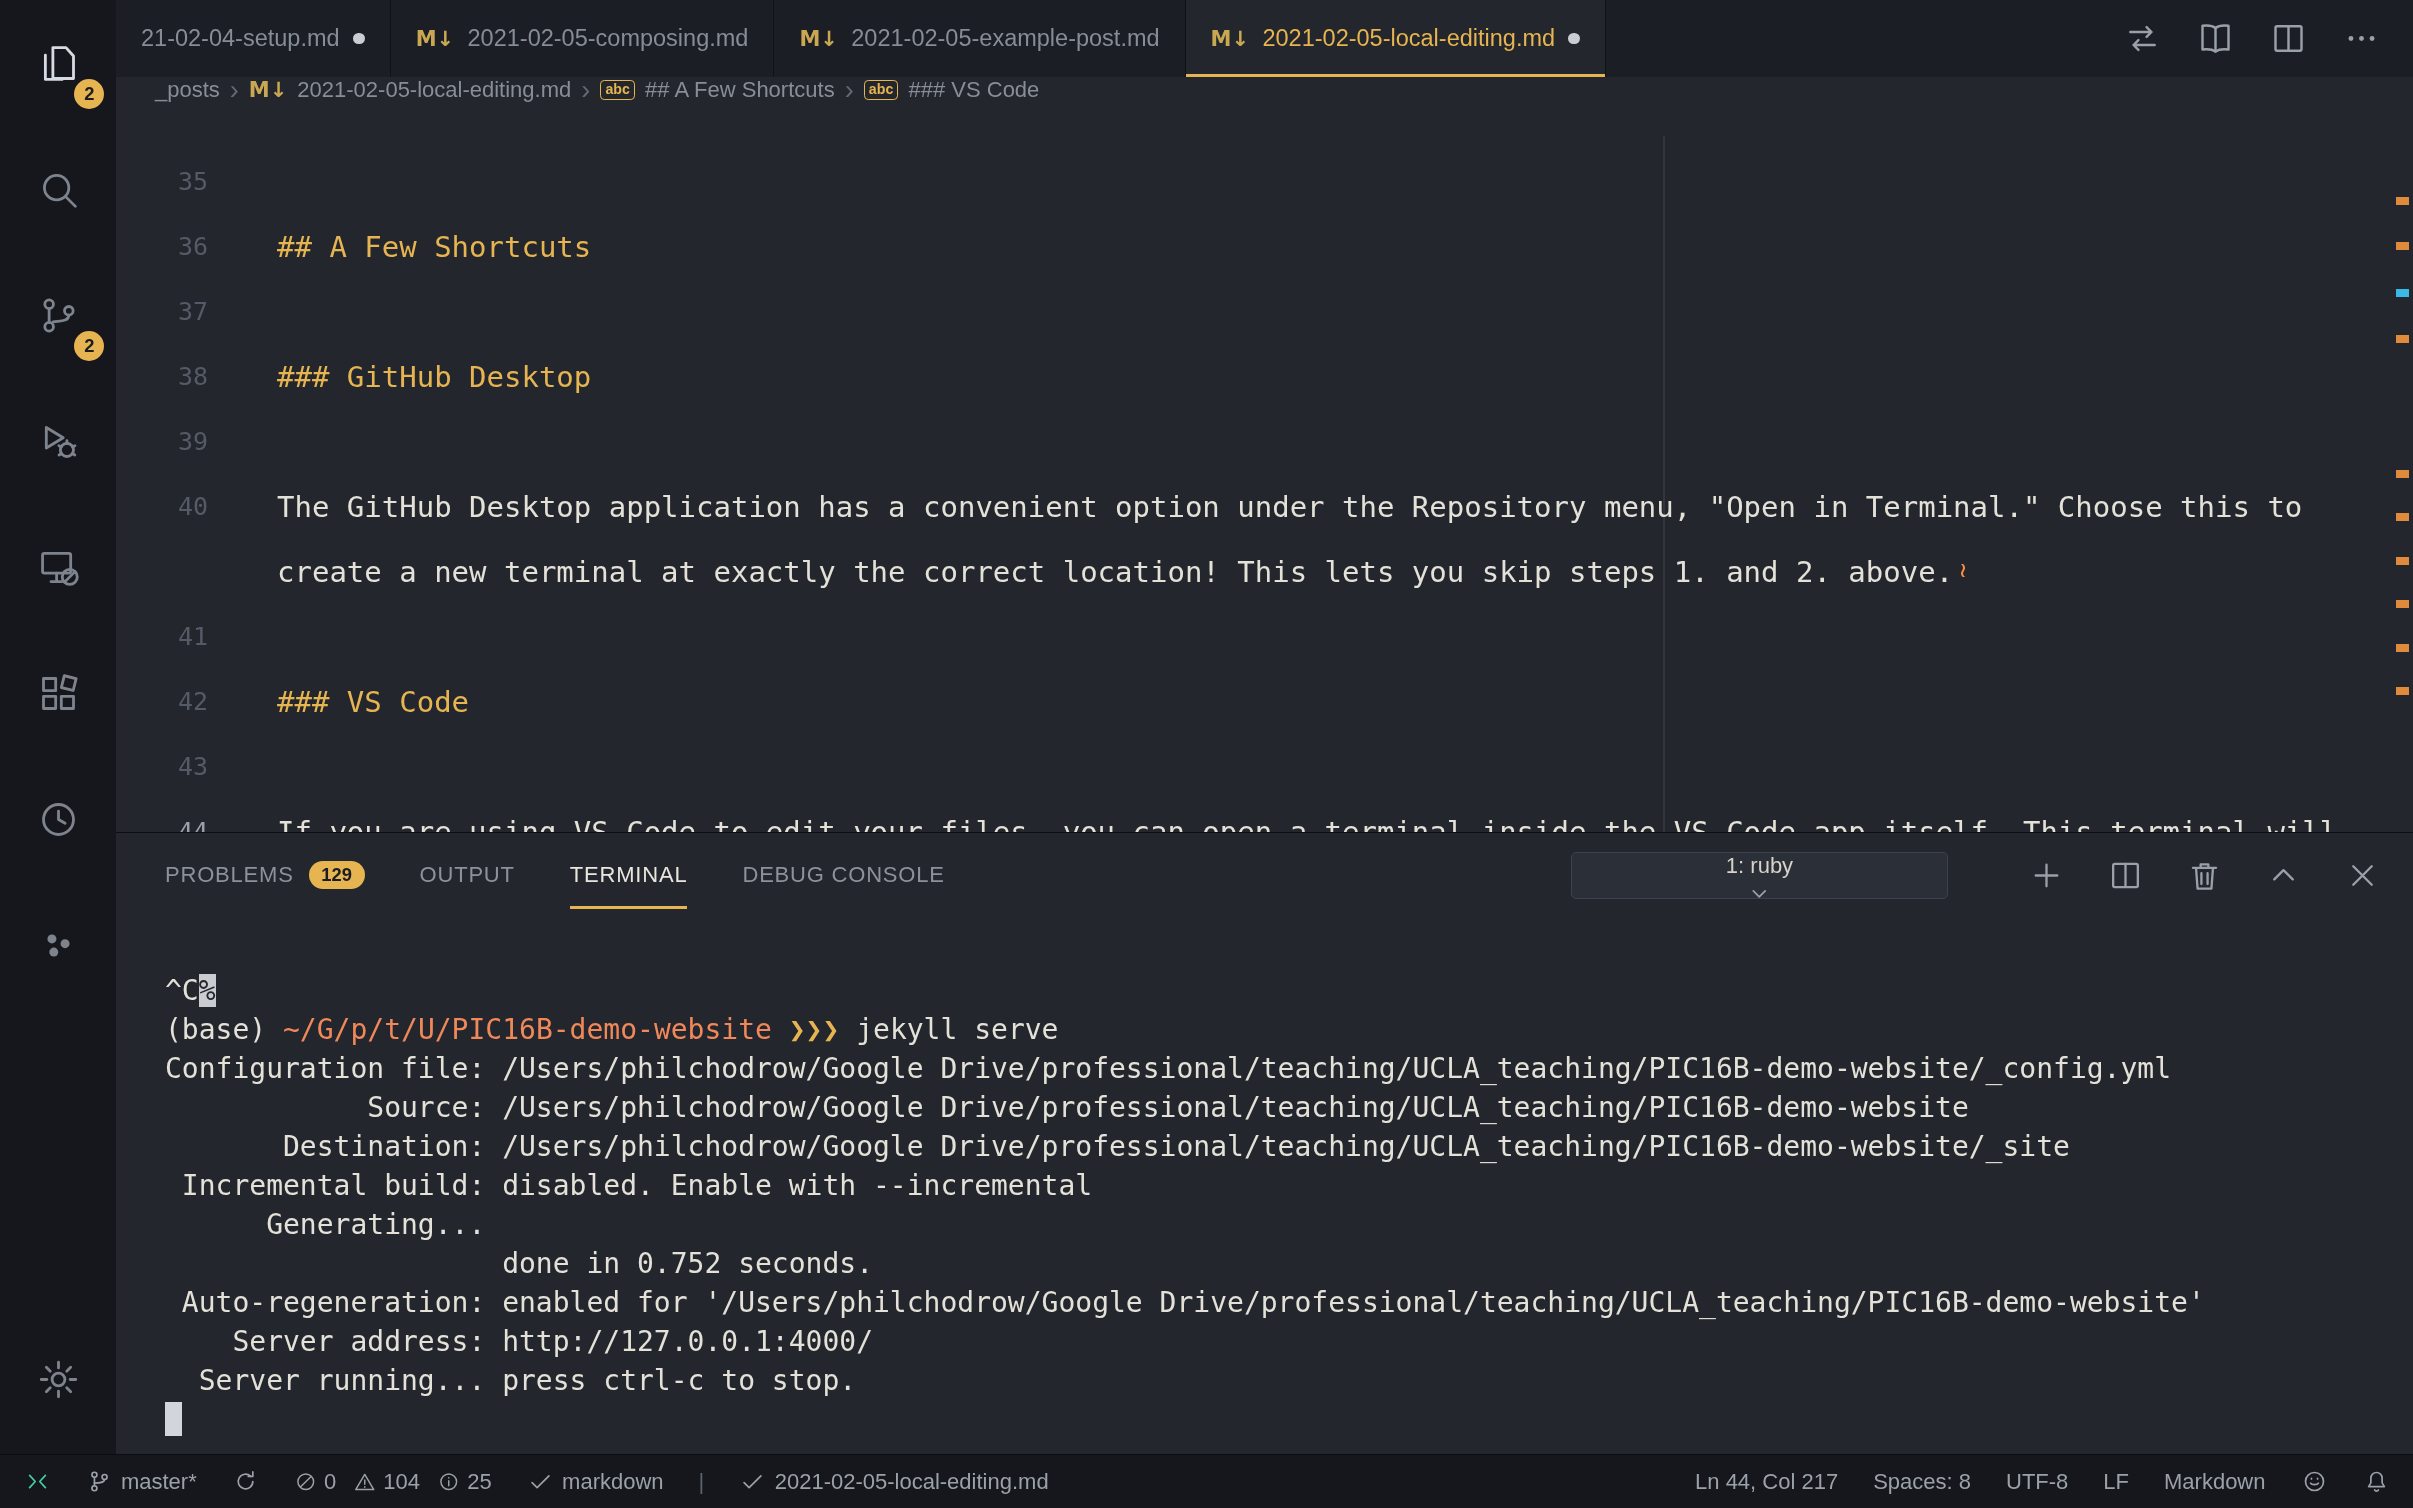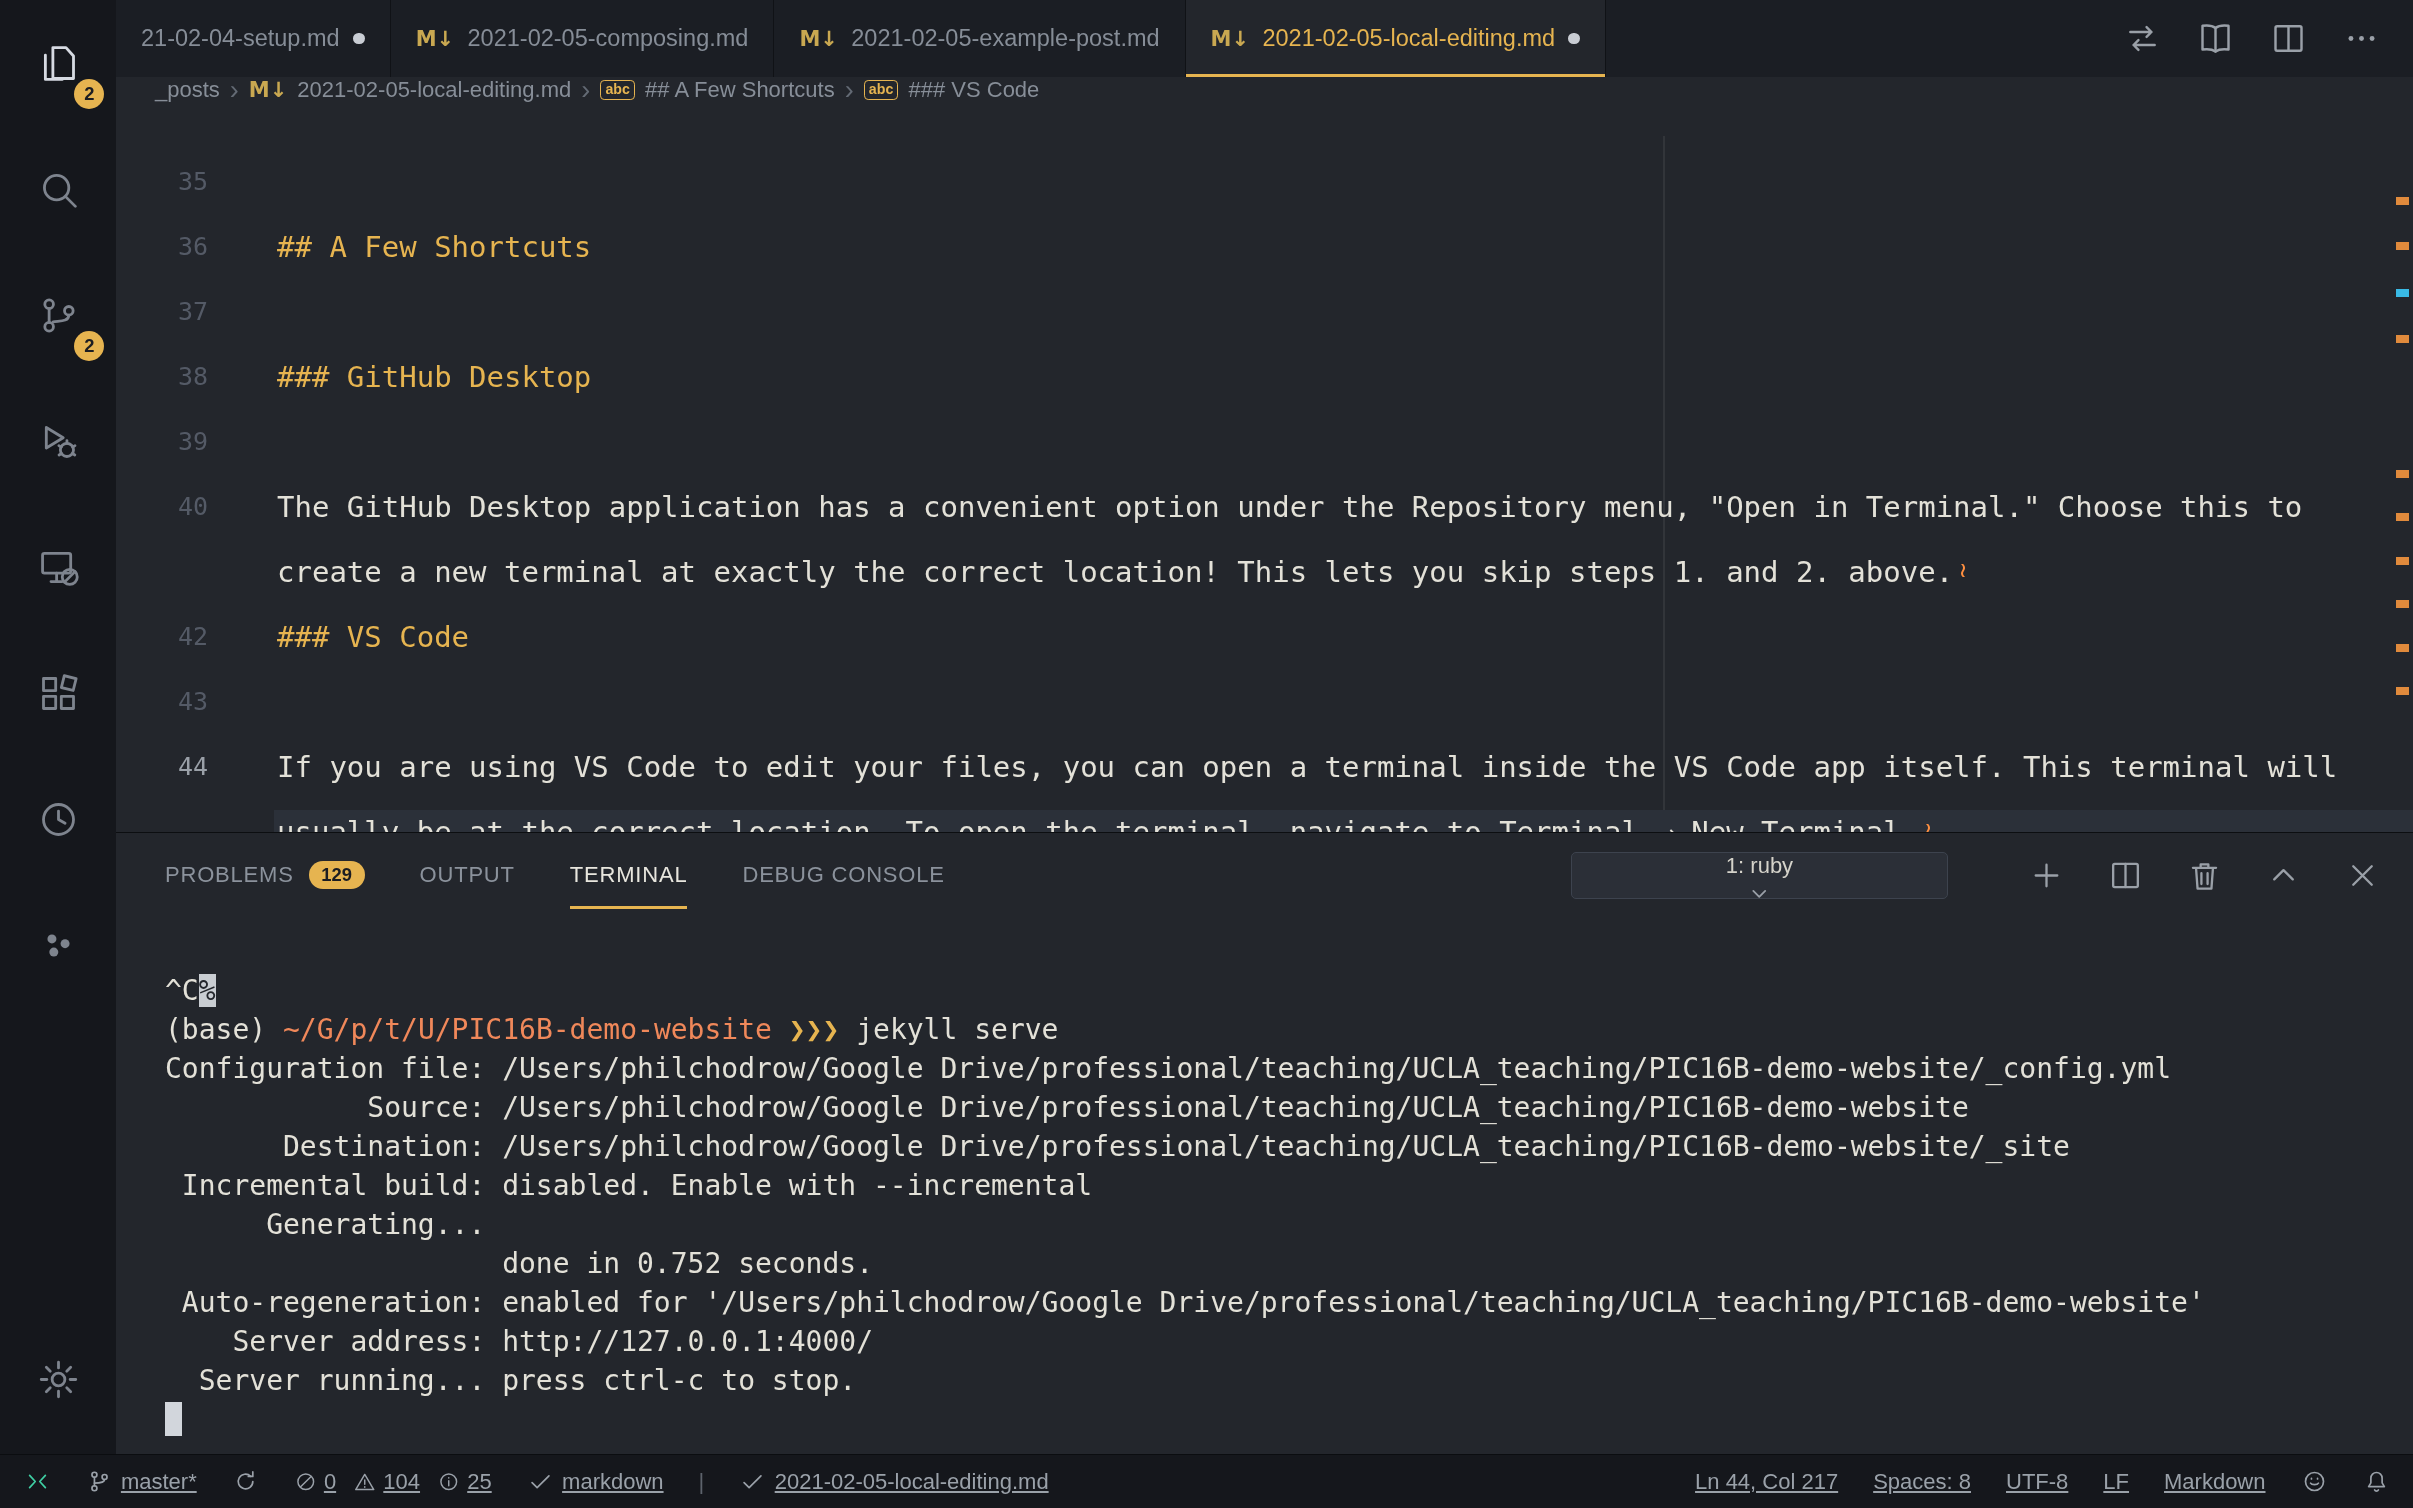--- a/index.html
+++ b/index.html
@@ -93,21 +93,21 @@
   .tline { height:39px; }
   .seg-path { color:var(--orange-path,#f0885a); }
   .seg-prompt { color:var(--accent,#e6b450); font-weight:bold; }
   .seg-inverse { background:#c9cdd2; color:#23262c; }
   .cursor-block { display:inline-block; width:17px; height:34px; background:#d2d6dc; vertical-align:text-bottom; }
 
   
   .statusbar { position:absolute; left:0; right:0; bottom:0; height:54px; background:var(--rail-bg,#15171c);
     border-top:0.8px solid #0b0d10; display:flex; align-items:center; justify-content:space-between;
     padding:0 23.5px; color:#9aa1a9; font-size:22px; z-index:6; }
-  .sb-left,.sb-right { display:flex; align-items:center; gap:35px; height:54px;text-decoration:underline; }
+  .sb-left,.sb-right { display:flex; align-items:center; gap:35px; height:54px; }
   .sb-item { display:flex; align-items:center; gap:8.4px; cursor:pointer; white-space:nowrap; }
   .sb-item svg { width:27px; height:27px; }
   .sb-item .small svg { width:23.5px; height:23.5px; }
   .sb-sep { color:#5d636c; }
   .problems-group { display:flex; align-items:center; gap:17px; }
   .pg { display:flex; align-items:center; gap:6.7px; }
 </style>
 </head>
 <body>
 
@@ -272,20 +272,21 @@
     <div class="editor">
       <div class="ruler"></div>
       <div class="code-area">
           <div class="row"><span class="ln">35</span><span class="code"></span></div>
           <div class="row"><span class="ln">36</span><span class="code"><span class="seg-heading">## A Few Shortcuts</span></span></div>
           <div class="row"><span class="ln">37</span><span class="code"></span></div>
           <div class="row"><span class="ln">38</span><span class="code"><span class="seg-heading">### GitHub Desktop</span></span></div>
           <div class="row"><span class="ln">39</span><span class="code"></span></div>
           <div class="row"><span class="ln">40</span><span class="code"><span>The GitHub Desktop application has a convenient option under the Repository menu, "Open in Terminal." Choose this to</span></span></div>
           <div class="row"><span class="ln"></span><span class="code"><span>create a new terminal at exactly the correct location! This lets you skip steps 1. and 2. above.</span><span class="seg-mark">~</span></span></div>
+          <div class="row"><span class="ln">41</span><span class="code"></span></div>
           <div class="row"><span class="ln">42</span><span class="code"><span class="seg-heading">### VS Code</span></span></div>
           <div class="row"><span class="ln">43</span><span class="code"></span></div>
           <div class="row"><span class="ln cur">44</span><span class="code"><span>If you are using VS Code to edit your files, you can open a terminal inside the VS Code app itself. This terminal will</span></span></div>
           <div class="row current"><span class="ln"></span><span class="code"><span>usually be at the correct location. To open the terminal, navigate to Terminal ⟶ New Terminal.</span><span class="seg-mark">~</span></span></div>
           <div class="row"><span class="ln">45</span><span class="code"></span></div>
           <div class="row"><span class="ln">46</span><span class="code"></span></div>
           <div class="row"><span class="ln">47</span><span class="code"><span class="seg-mark">~</span></span></div>
           <div class="row"><span class="ln">48</span><span class="code"><span class="seg-mark">~</span></span></div>
         </div>
       <div class="overview">

